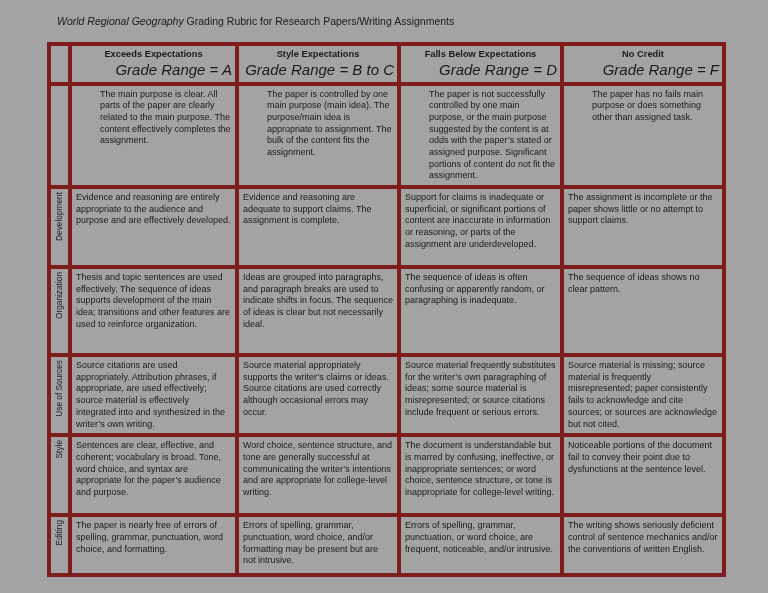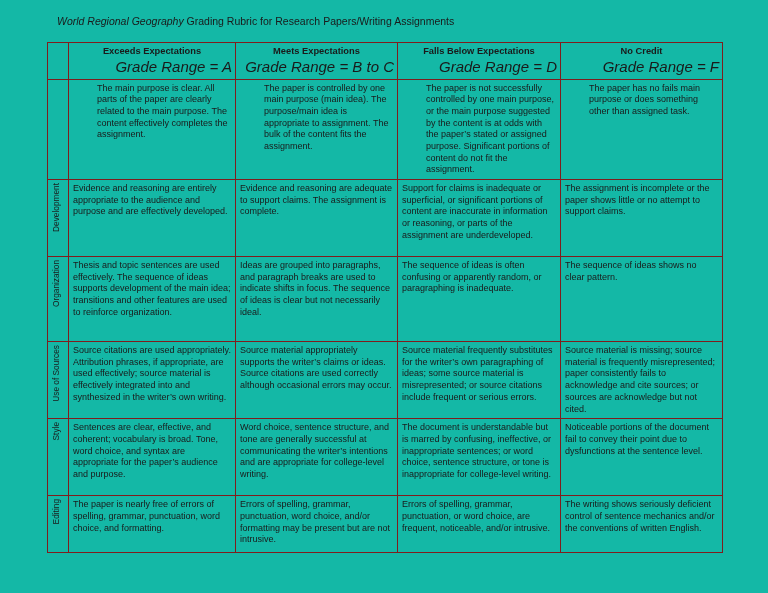--- a/index.html
+++ b/index.html
@@ -4,21 +4,21 @@
 <style>
   html, body {
     margin: 0;
     padding: 0;
     background: #ffffff;
   }
   .page {
     position: relative;
     width: 768px;
     height: 593px;
-    background: #14b8a6;
+    background: #a3a3a3;
     font-family: "Liberation Sans", sans-serif;
     color: #1a1a1a;
     overflow: hidden;
   }
   .doc-title {
     position: absolute;
     top: 15px;
     left: 57px;
     font-size: 10.5px;
     white-space: nowrap;
@@ -30,21 +30,21 @@
   table.rubric {
     position: absolute;
     top: 42px;
     left: 47px;
     border-collapse: collapse;
     table-layout: fixed;
     width: 675px;
   }
   table.rubric th,
   table.rubric td {
-    border: 1px solid #7f1d1d;
+    border: 4px solid #7f1d1d;
     vertical-align: top;
     padding: 3px 4px;
     font-size: 9px;
     line-height: 1.3;
     font-weight: normal;
     text-align: left;
     overflow: hidden;
   }
   table.rubric th {
     vertical-align: middle;
@@ -108,21 +108,21 @@
         <col class="c-f">
     </colgroup>
     <thead>
       <tr class="r-head">
         <th></th>
         <th>
           <div class="col-title">Exceeds Expectations</div>
           <div class="col-grade">Grade Range = A</div>
         </th>
         <th>
-          <div class="col-title">Meets Expectations</div>
+          <div class="col-title">Style Expectations</div>
           <div class="col-grade">Grade Range = B to C</div>
         </th>
         <th>
           <div class="col-title">Falls Below Expectations</div>
           <div class="col-grade">Grade Range = D</div>
         </th>
         <th>
           <div class="col-title">No Credit</div>
           <div class="col-grade">Grade Range = F</div>
         </th>

